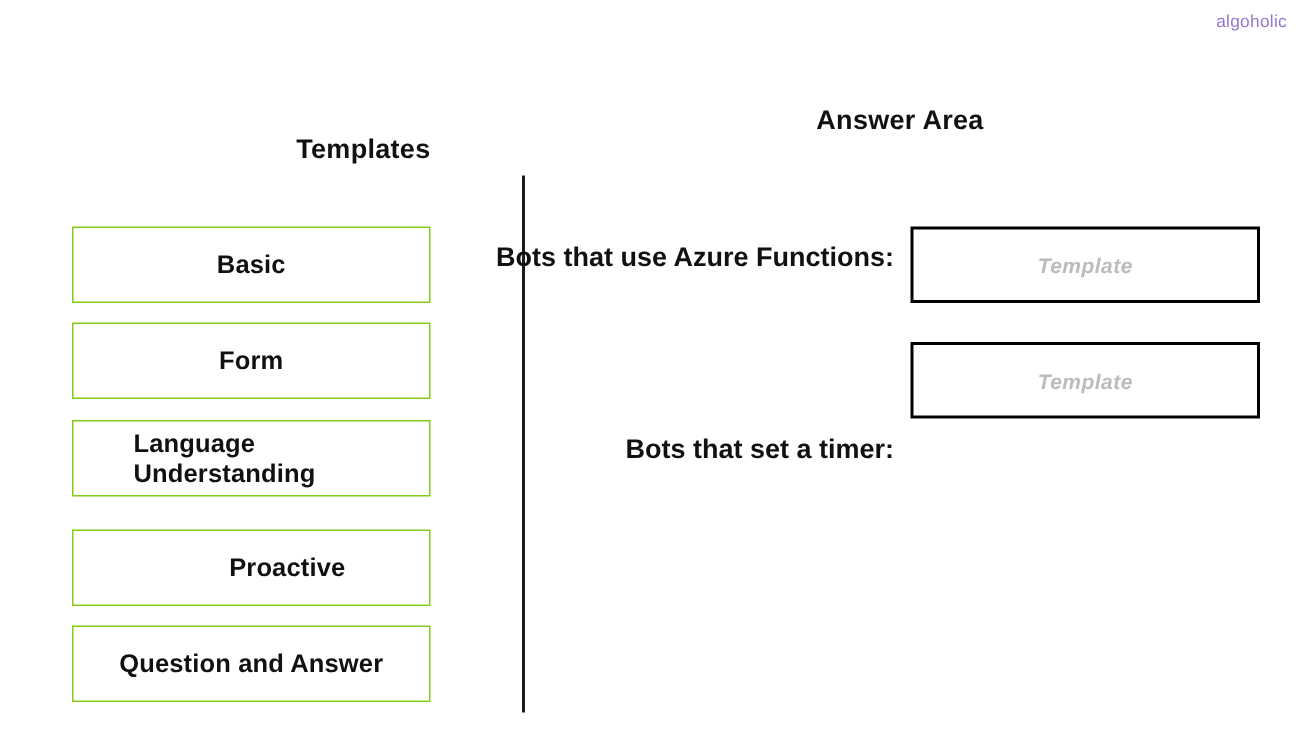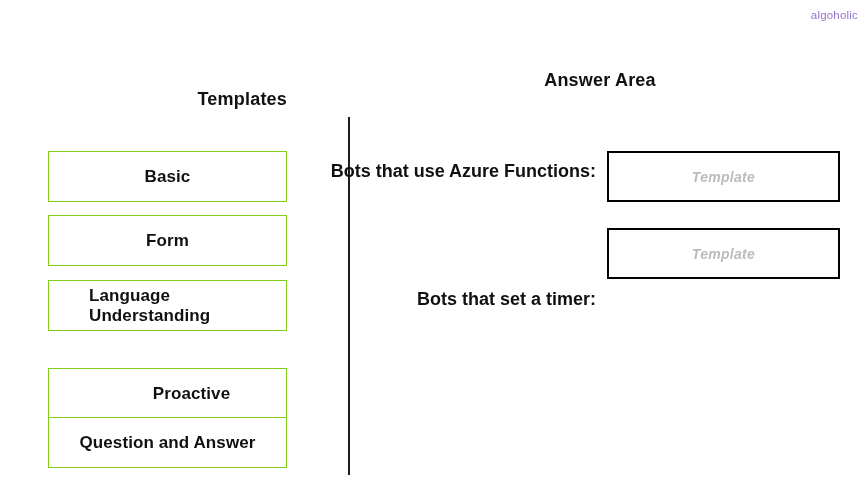--- a/index.html
+++ b/index.html
@@ -64,21 +64,21 @@
     justify-content: center;
     font-size: 17px;
     font-weight: bold;
     color: #111111;
     cursor: grab;
     letter-spacing: 0.1px;
   }
   .tb-0 { top: 151px; }
   .tb-1 { top: 215px; }
   .tb-2 { top: 280px; padding-left: 40px; }
-  .tb-3 { top: 368px; padding-left: 48px; }
+  .tb-3 { top: 353px; padding-left: 48px; }
   .tb-4 { top: 417px; }
 
   .row-label {
     position: absolute;
     right: 272px;
     width: 300px;
     text-align: right;
     font-size: 18px;
     font-weight: bold;
     color: #111111;

